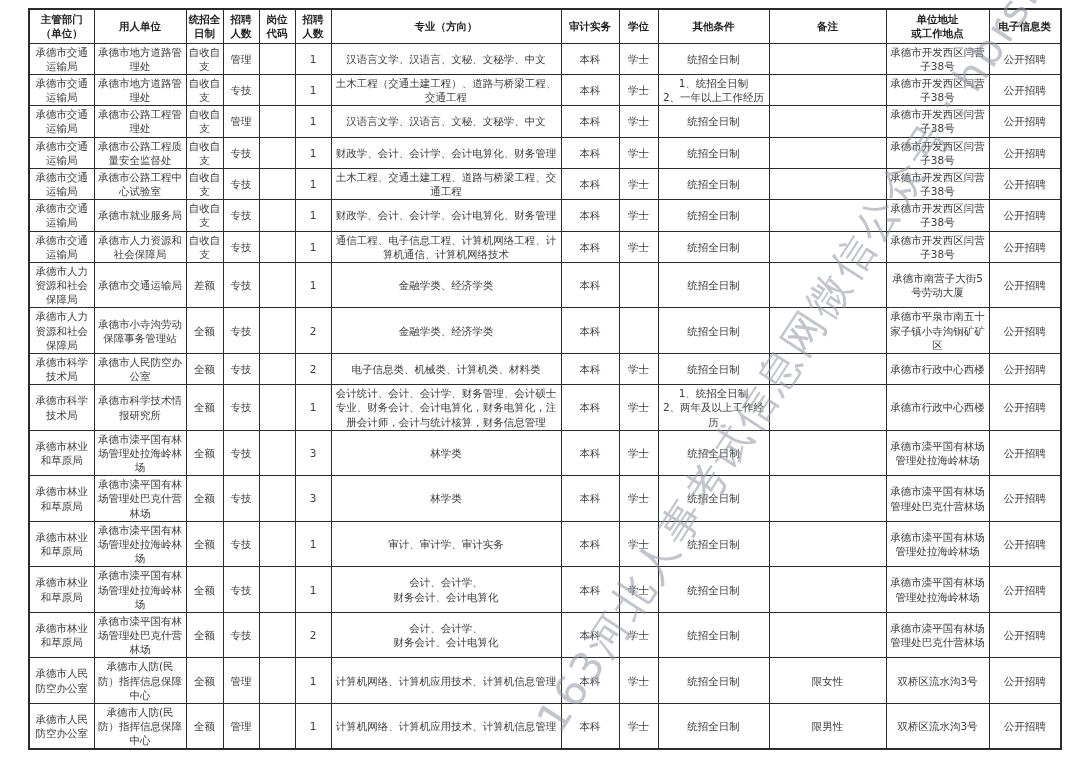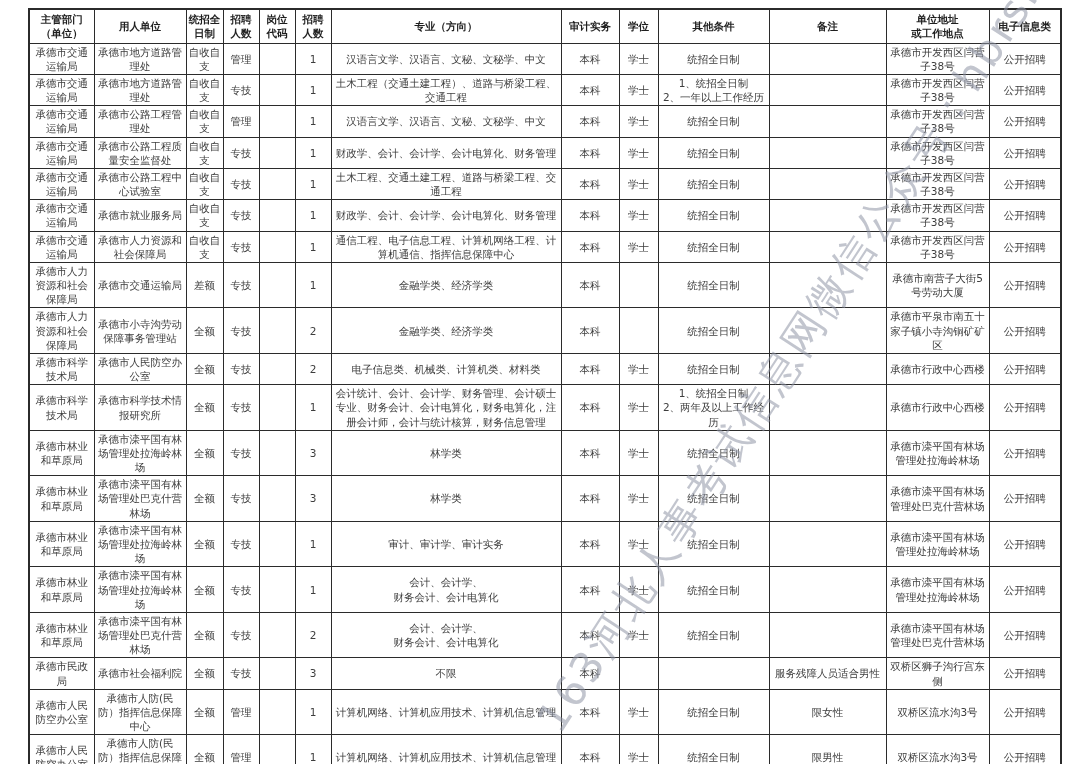--- a/index.html
+++ b/index.html
@@ -159,21 +159,21 @@
         <td>承德市开发西区闫营子38号</td>
         <td>公开招聘</td>
       </tr>
       <tr style="height: 28px;">
         <td>承德市交通运输局</td>
         <td>承德市人力资源和社会保障局</td>
         <td>自收自支</td>
         <td>专技</td>
         <td></td>
         <td>1</td>
-        <td>通信工程、电子信息工程、计算机网络工程、计算机通信、指挥信息保障中心</td>
+        <td>通信工程、电子信息工程、计算机网络工程、计算机通信、计算机网络技术</td>
         <td>本科</td>
         <td>学士</td>
         <td>统招全日制</td>
         <td></td>
         <td>承德市开发西区闫营子38号</td>
         <td>公开招聘</td>
       </tr>
       <tr style="height: 45px;">
         <td>承德市人力资源和社会保障局</td>
         <td>承德市交通运输局</td>
@@ -303,35 +303,20 @@
         <td>专技</td>
         <td></td>
         <td>2</td>
         <td>会计、会计学、
 财务会计、会计电算化</td>
         <td>本科</td>
         <td>学士</td>
         <td>统招全日制</td>
         <td></td>
         <td>承德市滦平国有林场管理处巴克什营林场</td>
-        <td>公开招聘</td>
-      </tr>
-      <tr style="height: 30px;">
-        <td>承德市民政局</td>
-        <td>承德市社会福利院</td>
-        <td>全额</td>
-        <td>专技</td>
-        <td></td>
-        <td>3</td>
-        <td>不限</td>
-        <td>本科</td>
-        <td></td>
-        <td></td>
-        <td>服务残障人员适合男性</td>
-        <td>双桥区狮子沟行宫东侧</td>
         <td>公开招聘</td>
       </tr>
       <tr style="height: 31px;">
         <td>承德市人民防空办公室</td>
         <td>承德市人防(民防）指挥信息保障中心</td>
         <td>全额</td>
         <td>管理</td>
         <td></td>
         <td>1</td>
         <td>计算机网络、计算机应用技术、计算机信息管理</td>

